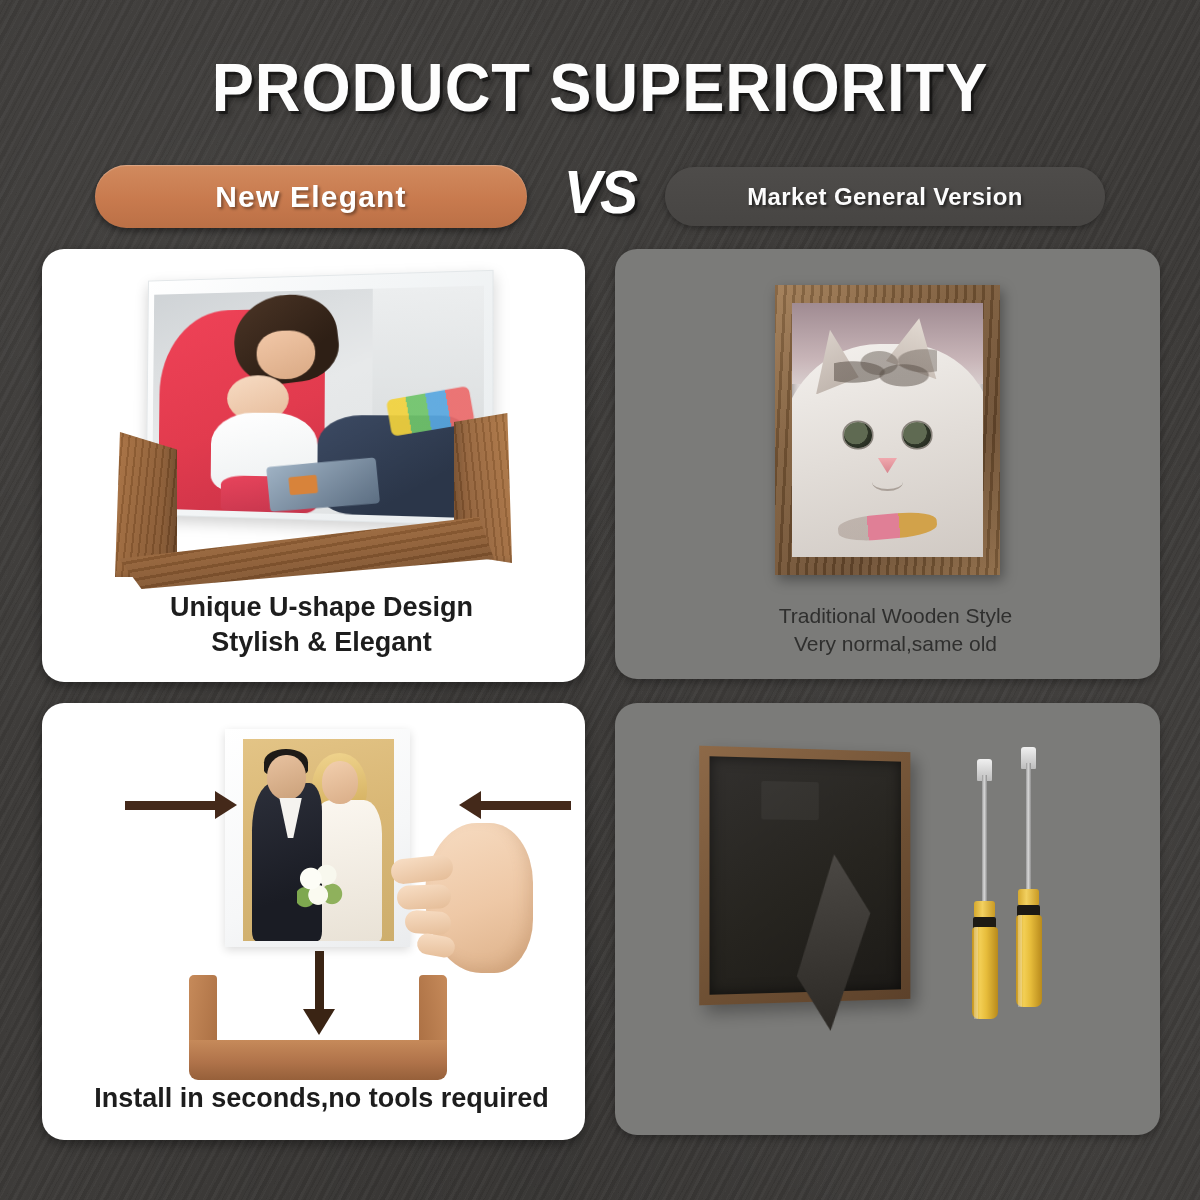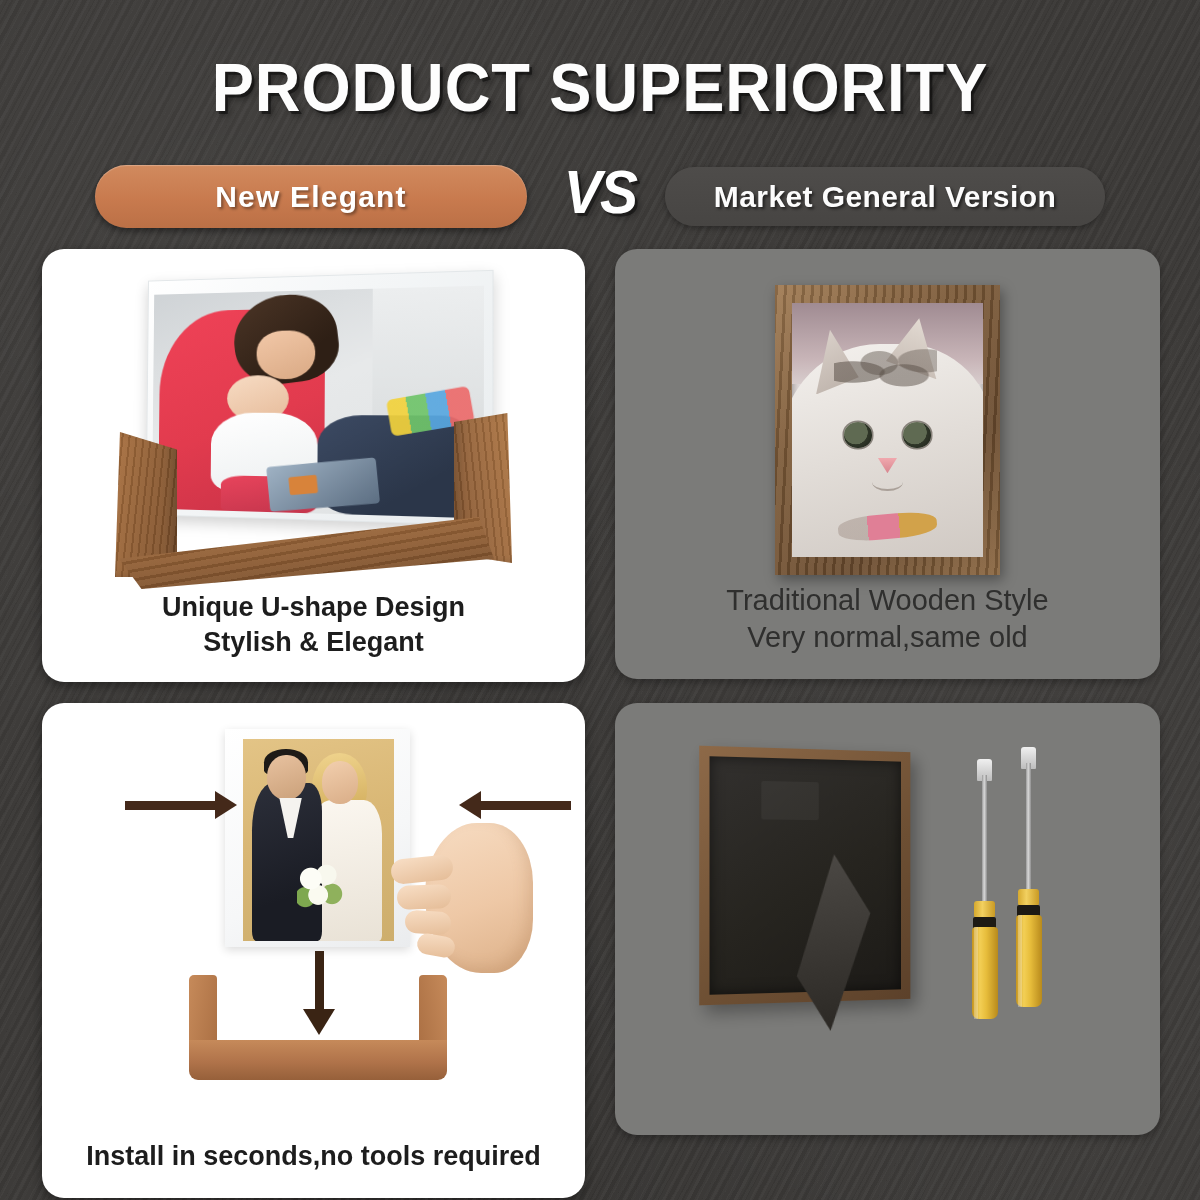--- a/index.html
+++ b/index.html
@@ -59,47 +59,47 @@
   }
   .pill-market{
     position:absolute; left:665px; top:167px;
     width:440px; height:59px;
     background:linear-gradient(180deg,#4e4c4a 0%, #474543 100%);
     border-radius:30px;
     box-shadow:0 2px 6px rgba(0,0,0,.35);
     display:flex; align-items:center; justify-content:center;
   }
   .pill-market span{
-    color:#fcfcfc; font-size:30px; font-weight:bold; letter-spacing:.4px;
+    color:#fcfcfc; font-size:24px; font-weight:bold; letter-spacing:.4px;
     text-shadow:2px 2px 3px rgba(0,0,0,.55);
   }
 
   
   .card{
     position:absolute;
     border-radius:22px;
     overflow:hidden;
   }
   .card-good{ background:#fff; box-shadow:0 4px 12px rgba(0,0,0,.40); }
   .card-bad { background:#7b7b79; box-shadow:0 3px 9px rgba(0,0,0,.30); }
 
   #card-tl{ left:42px;  top:249px; width:543px; height:433px; }
   #card-tr{ left:615px; top:249px; width:545px; height:430px; }
-  #card-bl{ left:42px;  top:703px; width:543px; height:495px; }
+  #card-bl{ left:42px;  top:703px; width:543px; height:437px; }
   #card-br{ left:615px; top:703px; width:545px; height:432px; }
 
   .caption{
-    position:absolute; left:0; width:100%;
+    position:absolute; left:8px; width:100%;
     text-align:center; line-height:1.30;
     font-family:"Liberation Sans", sans-serif;
     white-space:pre-line;
     margin-top:40px;
   }
   .caption-good{ color:#1d1d1d; font-size:27px; font-weight:600; }
-  .caption-bad { color:#2f2f2e; font-size:29px; font-weight:400; }
+  .caption-bad { color:#2f2f2e; font-size:21px; font-weight:400; }
 
   #cap-tl{ bottom:22px; }
   #cap-tr{ bottom:22px; }
   #cap-bl{ bottom:24px; }
   #cap-br{ bottom:32px; }
 
   .art{ position:absolute; left:0; top:0; width:100%; height:100%; }
 
   
   .ill1-wrap{ position:absolute; left:55px; top:18px; width:435px; height:330px; }

